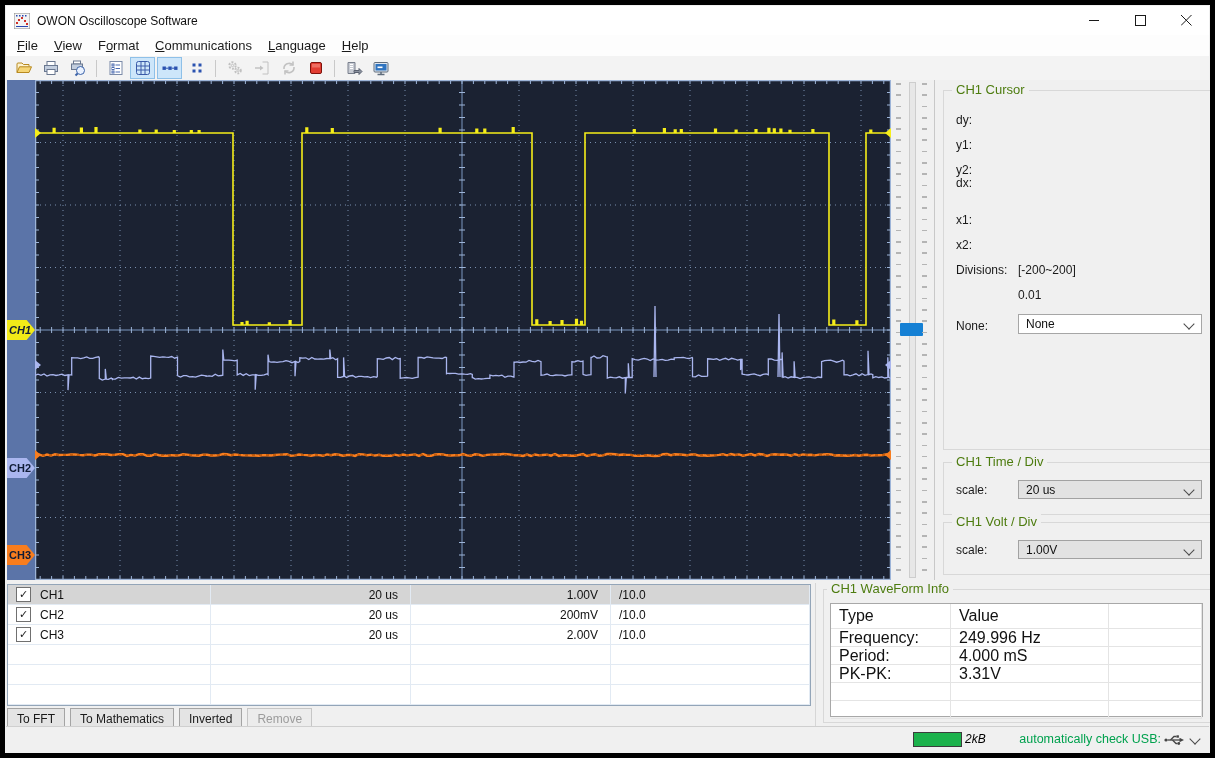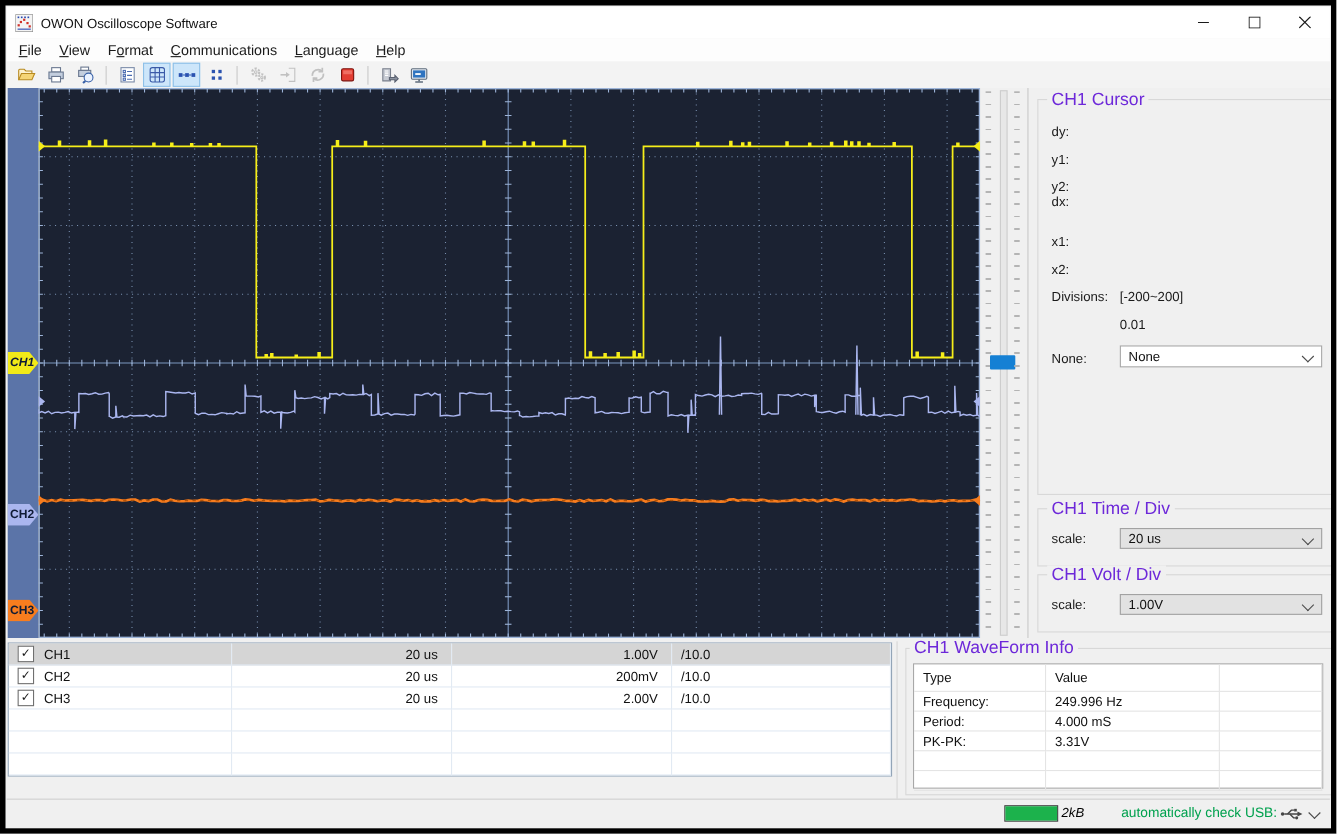--- a/index.html
+++ b/index.html
@@ -30,21 +30,21 @@
   #vslider{position:absolute;left:888px;top:75px;width:37px;height:500px;}
   #vslider .ticks{position:absolute;top:3px;bottom:3px;width:5px;background:repeating-linear-gradient(to bottom,#b4b4b4 0 1.6px,transparent 1.6px 11.3px);}
   #vslider .ticks.l{left:3px;} #vslider .ticks.r{right:3px;}
   #vslider .track{position:absolute;left:16px;top:2px;bottom:2px;width:5px;background:#e7e7e7;border:1px solid #cdcdcd;}
   #vslider .handle{position:absolute;left:7px;top:243px;width:23px;height:13px;background:#1580d4;border-radius:1px;}
   #v-sep1{position:absolute;left:929px;top:75px;width:1px;height:500px;background:#c8c8c8;}
   #v-sep2{position:absolute;left:810px;top:578px;width:1px;height:150px;background:#d6d6d6;}
   
   #right-panel{position:absolute;left:932px;top:75px;width:281px;height:503px;background:#f0f0f0;}
   .gbox{position:absolute;border:1px solid #d8d8d8;box-sizing:border-box;}
-  .gbox-title{position:absolute;top:-9px;left:8px;background:#f0f0f0;padding:0 4px;font-size:16px;color:#6d28d9;white-space:nowrap;}
+  .gbox-title{position:absolute;top:-9px;left:8px;background:#f0f0f0;padding:0 4px;font-size:13px;color:#4d7c0f;white-space:nowrap;}
   #cursor-box{left:6px;top:10px;width:268px;height:360px;}
   .cur-label{position:absolute;left:12px;font-size:12px;color:#1a1a1a;height:14px;line-height:14px;}
   .cur-val{position:absolute;left:74px;font-size:12px;color:#1a1a1a;height:14px;line-height:14px;}
   .combo{position:absolute;height:20px;border:1px solid #a6a6a6;background:#fff;display:flex;align-items:center;padding:0 22px 0 7px;font-size:12px;color:#111;box-sizing:border-box;}
   .combo.gray{background:#e2e2e2;border-color:#a2a2a2;}
   .combo .chev{position:absolute;right:8px;top:5px;width:7px;height:7px;border-right:1.4px solid #4a4a4a;border-bottom:1.4px solid #4a4a4a;transform:rotate(45deg);}
   #time-box{left:6px;top:382px;width:268px;height:53px;}
   #volt-box{left:6px;top:442px;width:268px;height:53px;}
   .scale-label{position:absolute;left:12px;top:20px;font-size:12px;color:#1a1a1a;}
   .scale-combo{left:74px;top:17px;width:184px;height:19px;}
@@ -55,21 +55,21 @@
   .ct-cell.sel{background:#d5d5d5;}
   .cb{width:13px;height:13px;border:1px solid #707070;background:#fff;margin-right:9px;font-size:11px;line-height:12px;text-align:center;color:#1a1a1a;flex:0 0 auto;}
   
   #actions{position:absolute;left:2px;top:703px;display:flex;gap:5px;}
   .act{font-family:"Liberation Sans",sans-serif;font-size:12px;color:#1a1a1a;background:#e4e4e4;border:1px solid #a4a4a4;padding:3px 9px;height:22px;box-sizing:border-box;}
   .act.dis{color:#9c9c9c;background:#ececec;border-color:#c6c6c6;}
   
   #info-box{left:818px;top:584px;width:389px;height:134px;position:absolute;border:1px solid #d8d8d8;box-sizing:border-box;}
   #info-box .gbox-title{left:3px;}
   #info-table{position:absolute;left:6px;top:13px;right:8px;bottom:5px;background:#fff;border:1px solid #a8a8a8;display:grid;grid-template-columns:120px 158px 1fr;grid-template-rows:25px repeat(5,18px);box-sizing:border-box;}
-  .it-cell{border-right:1px solid #e4e4e4;border-bottom:1px solid #e4e4e4;display:flex;align-items:center;padding:0 8px;font-size:12px;color:#111;box-sizing:border-box;}
+  .it-cell{border-right:1px solid #e4e4e4;border-bottom:1px solid #e4e4e4;display:flex;align-items:center;padding:0 8px;font-size:16px;color:#111;box-sizing:border-box;}
   
   #statusbar{position:absolute;left:1px;right:1px;bottom:1px;height:25px;background:#f0f0f0;border-top:1px solid #cfcfcf;}
   #status-msg{position:absolute;left:8px;top:5px;font-size:12px;color:#1a1a1a;}
   #progress{position:absolute;left:907px;top:5px;width:49px;height:15px;border:1px solid #3c3c3c;background:#fff;box-sizing:border-box;}
   #progress-fill{height:100%;width:100%;}
   #progress-label{position:absolute;left:959px;top:5px;font-size:12px;color:#000;font-style:italic;}
   #usb-label{position:absolute;right:48px;top:5px;font-size:12.5px;}
   #usb-icon{position:absolute;right:24px;top:7px;}
   #usb-chev{position:absolute;right:10px;top:8px;width:7px;height:7px;border-right:1.4px solid #4a4a4a;border-bottom:1.4px solid #4a4a4a;transform:rotate(45deg);}
 </style>
@@ -714,20 +714,26 @@
       <div class="ct-cell "></div>
       <div class="ct-cell "></div>
       <div class="ct-cell "></div>
       <div class="ct-cell "></div>
       <div class="ct-cell "></div>
       <div class="ct-cell "></div>
       <div class="ct-cell "></div>
       <div class="ct-cell "></div>
     </div>
 
+  <div id="actions">
+      <button class="act">To FFT</button>
+      <button class="act">To Mathematics</button>
+      <button class="act">Inverted</button>
+      <button class="act dis" disabled="">Remove</button>
+    </div>
 
   <div id="info-box">
     <span class="gbox-title">CH1 WaveForm Info</span>
     <div id="info-table">
         <div class="it-cell it-head">Type</div>
         <div class="it-cell it-head">Value</div>
         <div class="it-cell it-head"></div>
         <div class="it-cell">Frequency:</div>
         <div class="it-cell">249.996 Hz</div>
         <div class="it-cell"></div>

